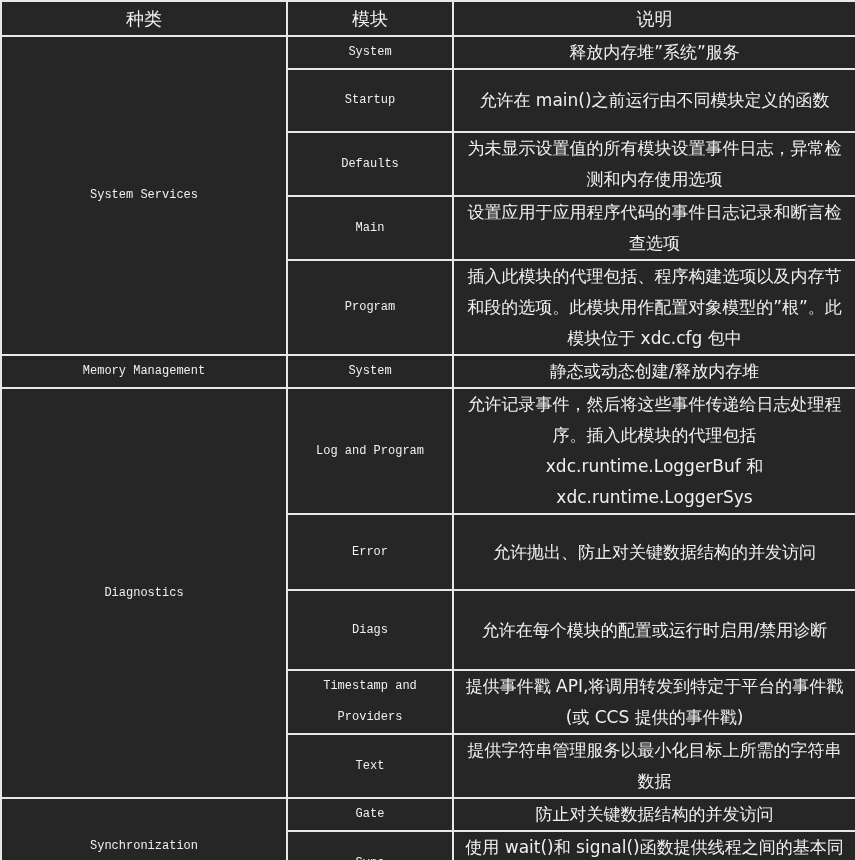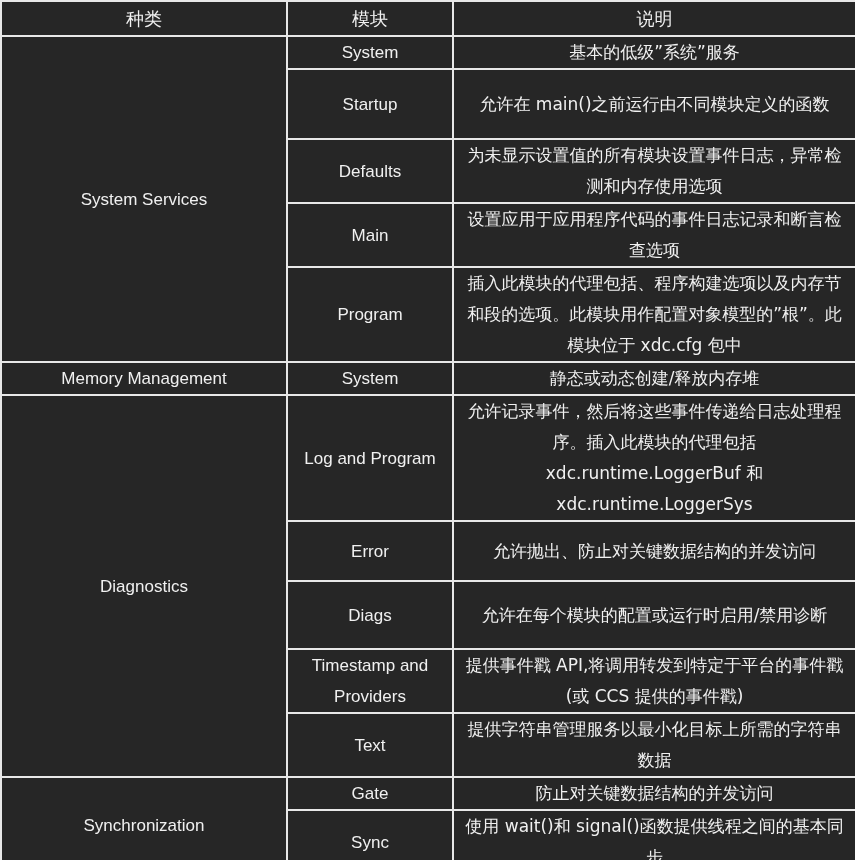--- a/index.html
+++ b/index.html
@@ -18,21 +18,21 @@
     text-align: center;
     vertical-align: middle;
     padding: 0 8px;
     font-weight: normal;
     line-height: 31px;
   }
   th { font-size: 18px; border-radius: 17px; }
   col.c1 { width: 286px; }
   col.c2 { width: 166px; }
   col.c3 { width: 403px; }
-  .en { font-family: Liberation Sans, sans-serif; font-size: 17px; border-radius: 14px; }
+  .en { font-family: Liberation Mono, monospace; font-size: 12px; border-radius: 14px; }
 </style>
 </head>
 <body>
 
 <table>
   <colgroup>
       <col class="c1">
       <col class="c2">
       <col class="c3">
     </colgroup>
@@ -41,23 +41,23 @@
       <th>种类</th>
       <th>模块</th>
       <th>说明</th>
     </tr>
   </thead>
   <tbody>
 
     <tr style="height:32px">
       <td rowspan="5" class="en">System Services</td>
       <td class="en">System</td>
-      <td>基本的低级”系统”服务</td>
+      <td>释放内存堆”系统”服务</td>
     </tr>
-    <tr style="height:70px">
+    <tr style="height:63px">
       <td class="en">Startup</td>
       <td>允许在 main()之前运行由不同模块定义的函数</td>
     </tr>
     <tr style="height:64px">
       <td class="en">Defaults</td>
       <td>为未显示设置值的所有模块设置事件日志，异常检测和内存使用选项</td>
     </tr>
     <tr style="height:63px">
       <td class="en">Main</td>
       <td>设置应用于应用程序代码的事件日志记录和断言检查选项</td>
@@ -71,25 +71,25 @@
       <td class="en">Memory Management</td>
       <td class="en">System</td>
       <td>静态或动态创建/释放内存堆</td>
     </tr>
 
     <tr style="height:126px">
       <td rowspan="5" class="en">Diagnostics</td>
       <td class="en">Log and Program</td>
       <td>允许记录事件，然后将这些事件传递给日志处理程序。插入此模块的代理包括 xdc.runtime.LoggerBuf 和 xdc.runtime.LoggerSys</td>
     </tr>
-    <tr style="height:60px">
+    <tr style="height:76px">
       <td class="en">Error</td>
       <td>允许抛出、防止对关键数据结构的并发访问</td>
     </tr>
-    <tr style="height:68px">
+    <tr style="height:80px">
       <td class="en">Diags</td>
       <td>允许在每个模块的配置或运行时启用/禁用诊断</td>
     </tr>
     <tr style="height:64px">
       <td class="en">Timestamp and Providers</td>
       <td>提供事件戳 API,将调用转发到特定于平台的事件戳(或 CCS 提供的事件戳)</td>
     </tr>
     <tr style="height:64px">
       <td class="en">Text</td>
       <td>提供字符串管理服务以最小化目标上所需的字符串数据</td>

